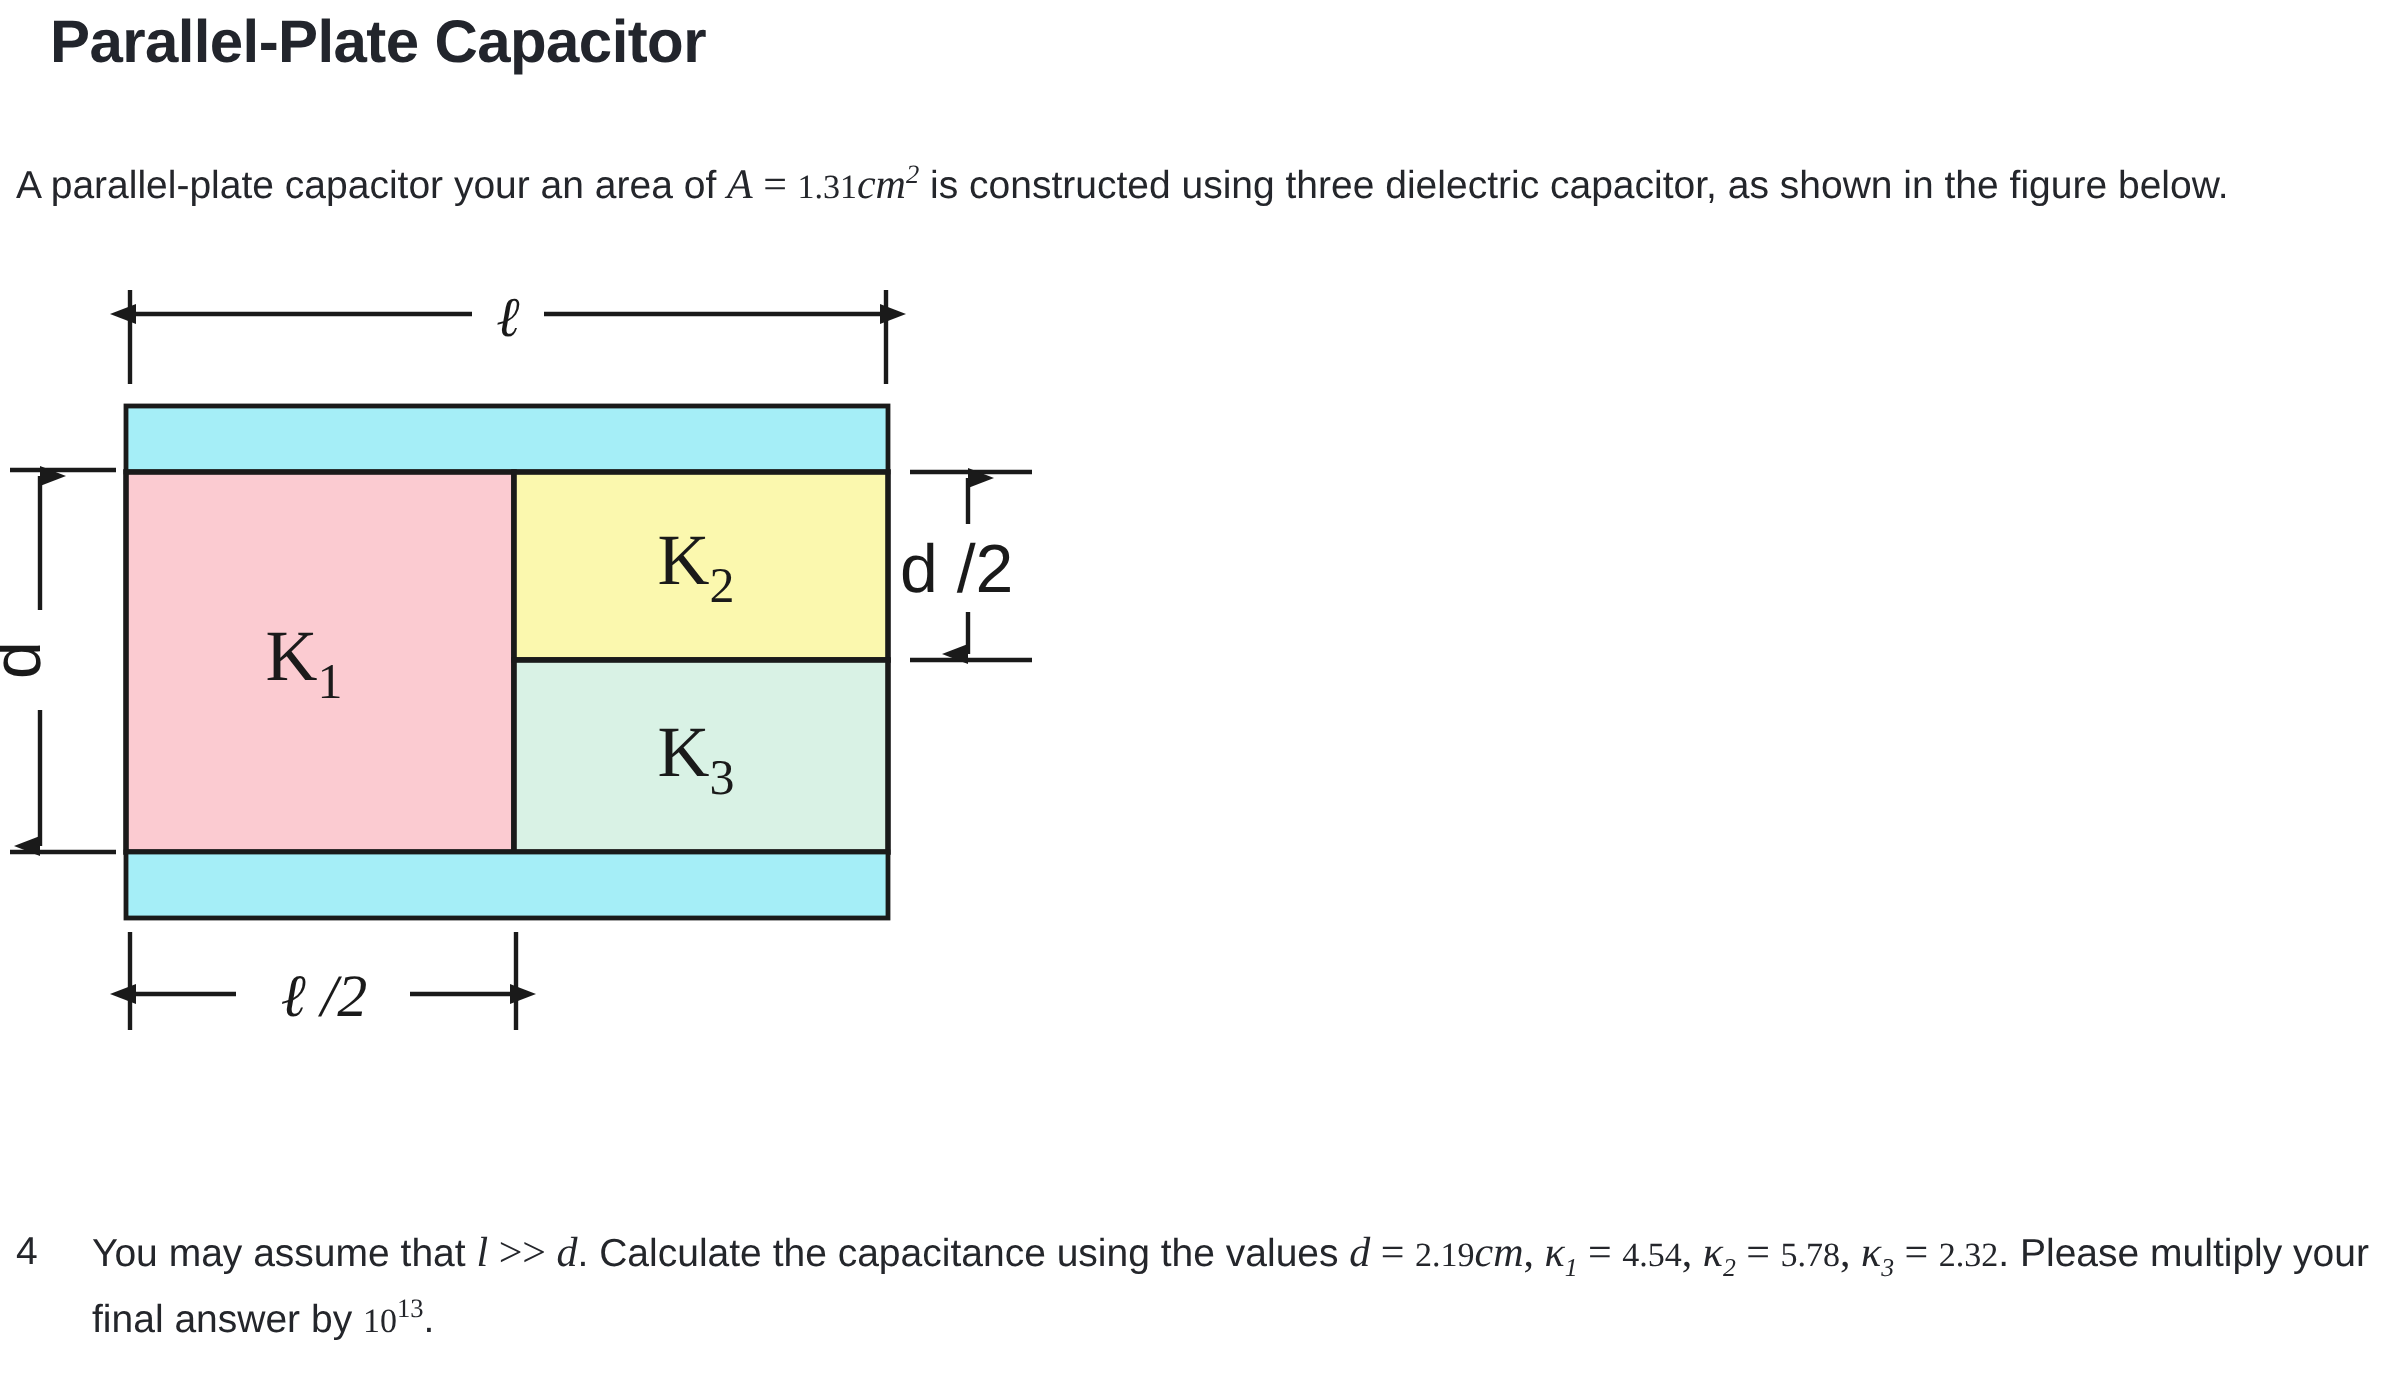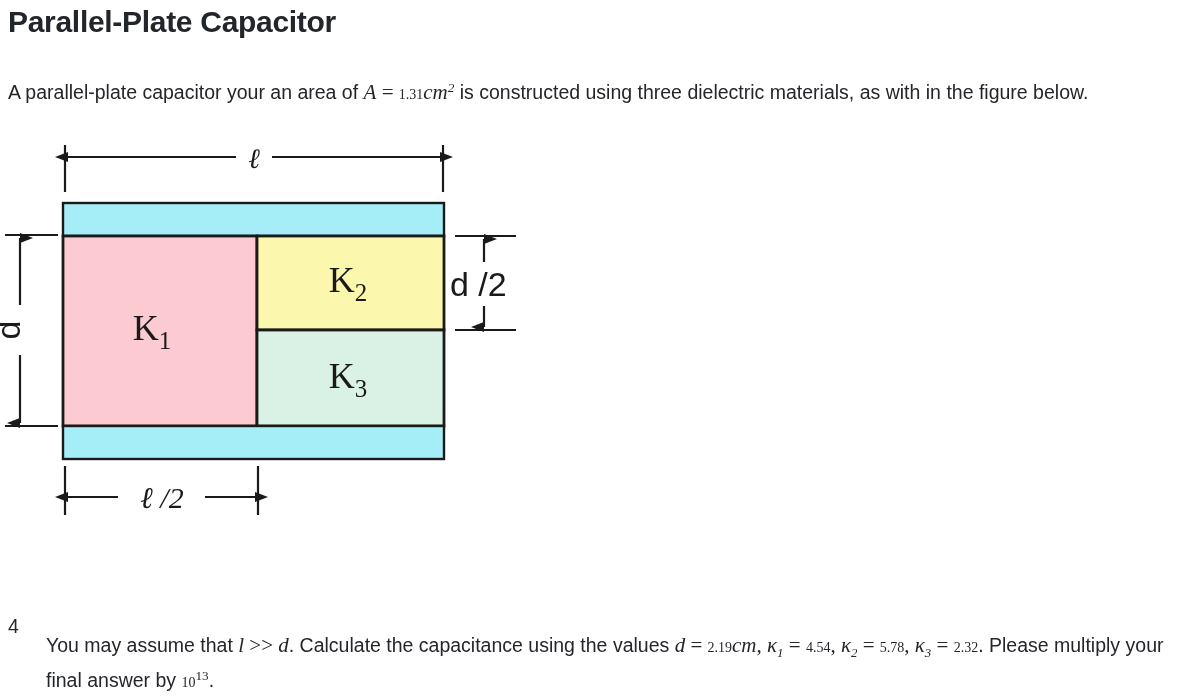--- a/index.html
+++ b/index.html
@@ -13,21 +13,21 @@
     position: relative;
     overflow: hidden;
     font-family: "Liberation Sans", sans-serif;
     color: #22252c;
     -webkit-font-smoothing: antialiased;
   }
 
   
   .page-title {
     position: absolute;
-    left: 8px;
+    left: 25px;
     top: 2px;
     font-size: 30px;
     font-weight: bold;
     letter-spacing: -0.3px;
     color: #22252c;
     line-height: 40px;
     white-space: nowrap;
   }
 
   
@@ -46,21 +46,21 @@
     font-size: 21px;
   }
   .mathrm {
     font-family: "Liberation Serif", serif;
     font-style: normal;
     font-size: 21px;
   }
   .mathbold {
     font-family: "Liberation Serif", serif;
     font-style: normal;
-    font-size: 14px;
+    font-size: 17px;
   }
   sup.msup {
     font-size: 0.68em;
     vertical-align: super;
     line-height: 0;
   }
   sub.msub {
     font-size: 0.66em;
     vertical-align: sub;
     line-height: 0;
@@ -88,30 +88,29 @@
   }
   .q-num {
     position: absolute;
     left: 8px;
     top: 0;
     font-size: 19.5px;
     color: #24262b;
   }
   .q-body {
     margin-left: 46px;
-    margin-top: 19px;
   }
 </style>
 </head>
 <body>
 
 <div class="page-title">Parallel-Plate Capacitor</div>
 
 <div class="intro">
-  <span>A parallel-plate capacitor your an area of </span><span class="mathit">A</span><span class="mathrm"> = </span><span class="mathbold">1.31</span><span class="mathit">cm</span><sup class="msup mathit">2</sup><span> is constructed using three dielectric materials, as with in the figure below.</span>
+  <span>A parallel-plate capacitor your an area of </span><span class="mathit">A</span><span class="mathrm"> = </span><span class="mathbold">1.31</span><span class="mathit">cm</span><sup class="msup mathit">2</sup><span> is constructed using three dielectric capacitor, as shown in the figure below.</span>
 </div>
 
 <div class="figure">
   <svg width="560" height="380" viewBox="0 0 560 380" xmlns="http://www.w3.org/2000/svg">
     <defs>
       <marker id="arrL" markerWidth="14" markerHeight="12" refX="13" refY="6" orient="auto" markerUnits="userSpaceOnUse">
         <path d="M13,1 L13,11 L0,6 Z" fill="#1a1a1a"></path>
       </marker>
       <marker id="arrR" markerWidth="14" markerHeight="12" refX="1" refY="6" orient="auto" markerUnits="userSpaceOnUse">
         <path d="M1,1 L1,11 L14,6 Z" fill="#1a1a1a"></path>

